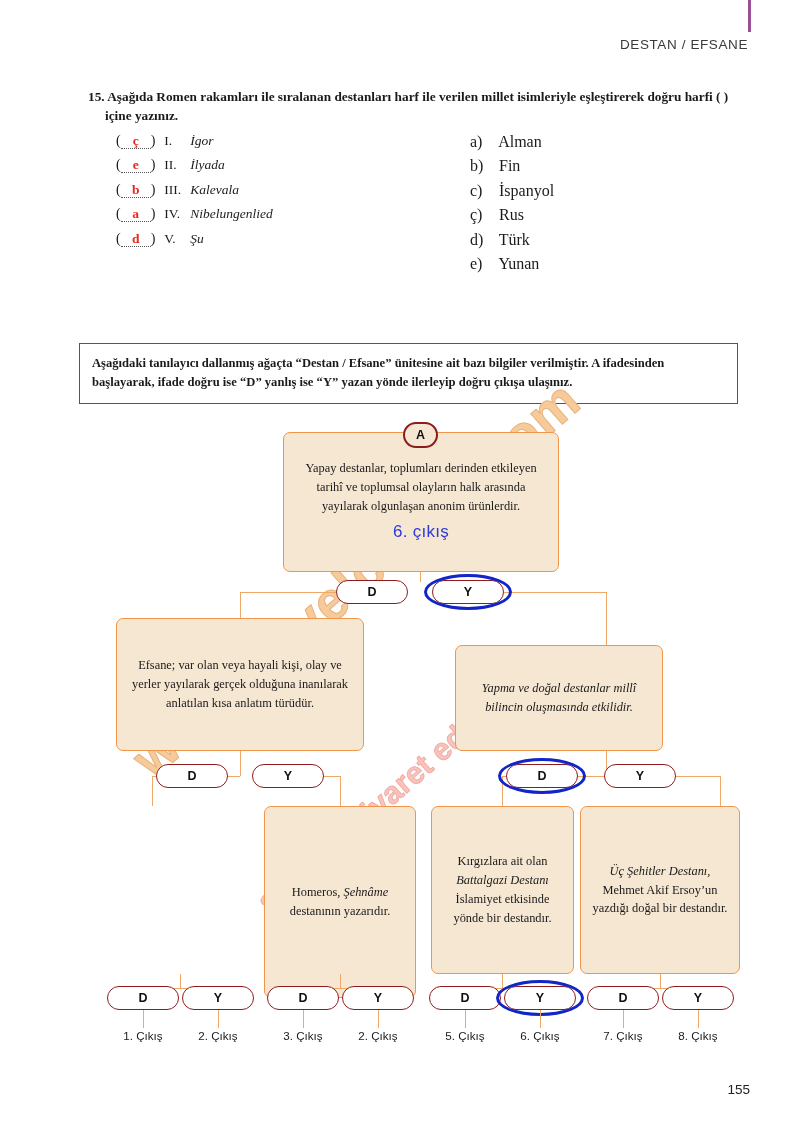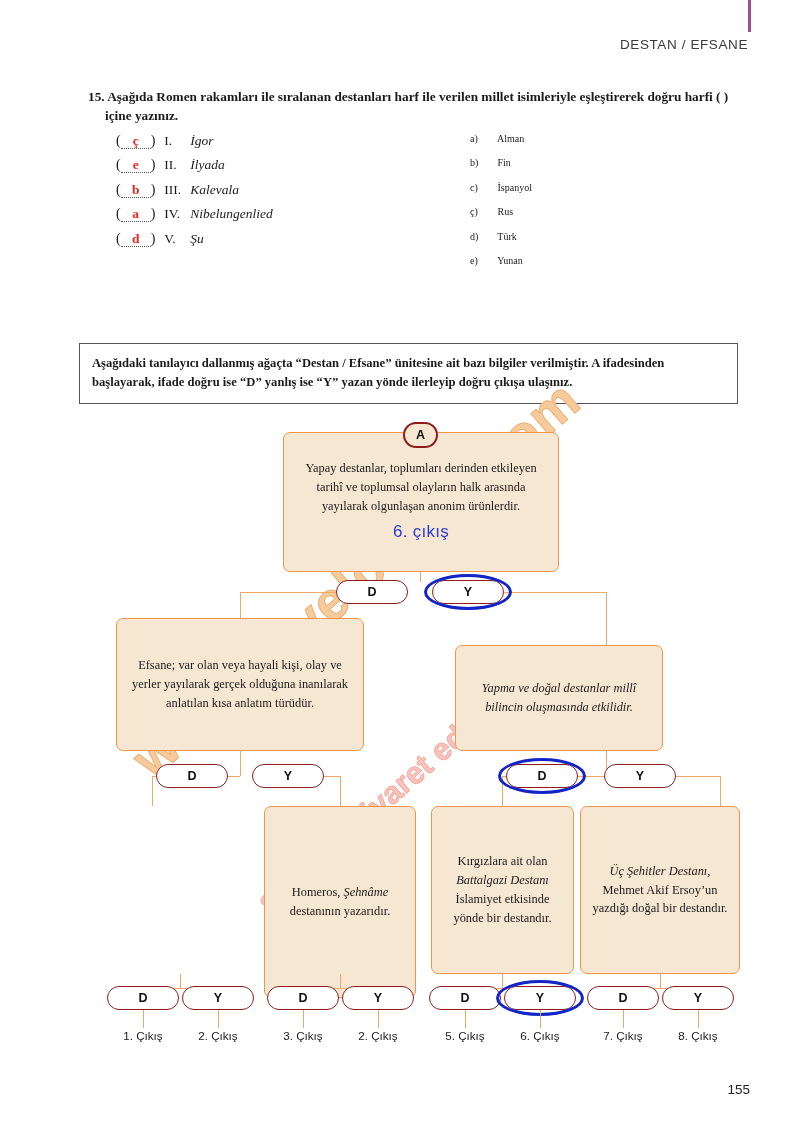--- a/index.html
+++ b/index.html
@@ -87,21 +87,21 @@
   .roman-title {
     font-style: italic;
     font-size: 13.5px;
   }
   #letter-list {
     width: 230px;
     padding-left: 14px;
   }
   .letter-row {
     height: 24.5px;
-    font-size: 10px;
+    font-size: 16px;
   }
   .letter-key {
     display: inline-block;
     width: 25px;
   }
 
   
   #instruction-box {
     position: absolute;
     left: 79px;

